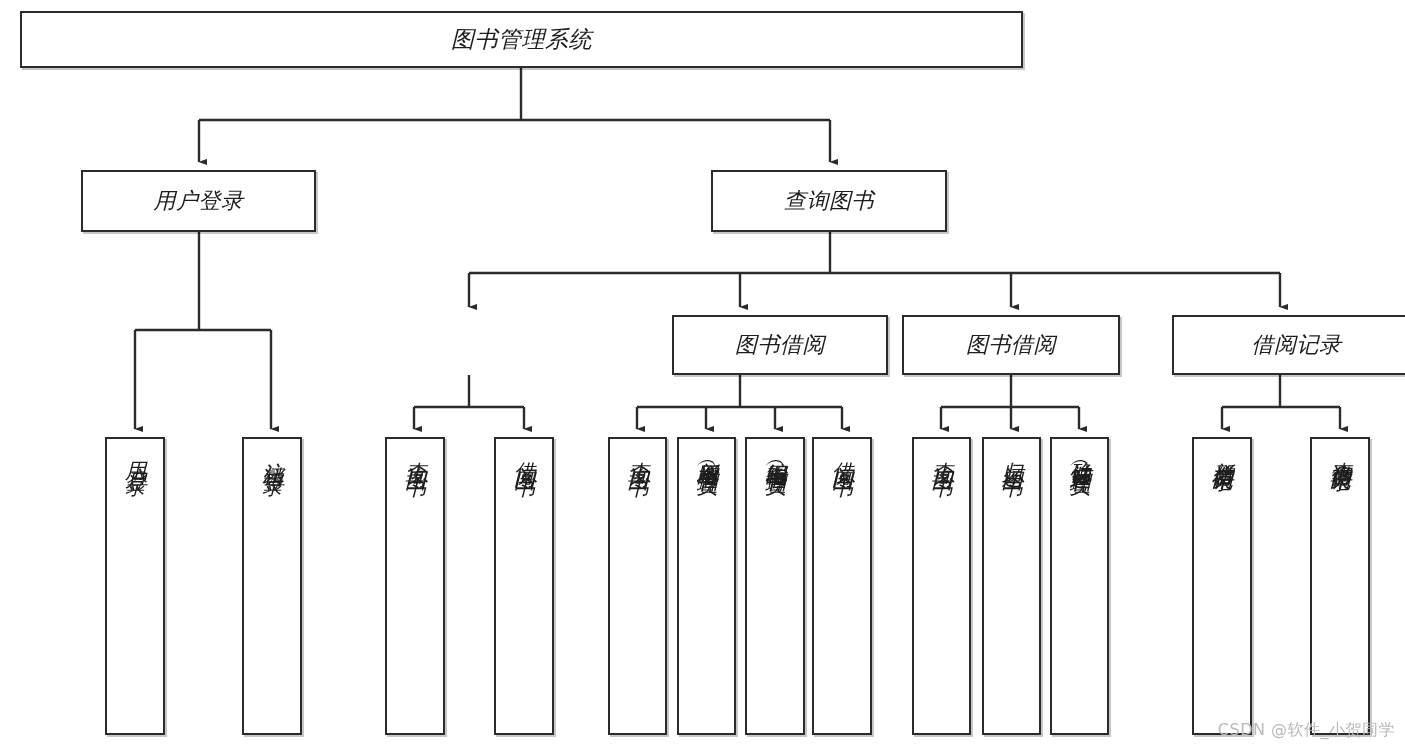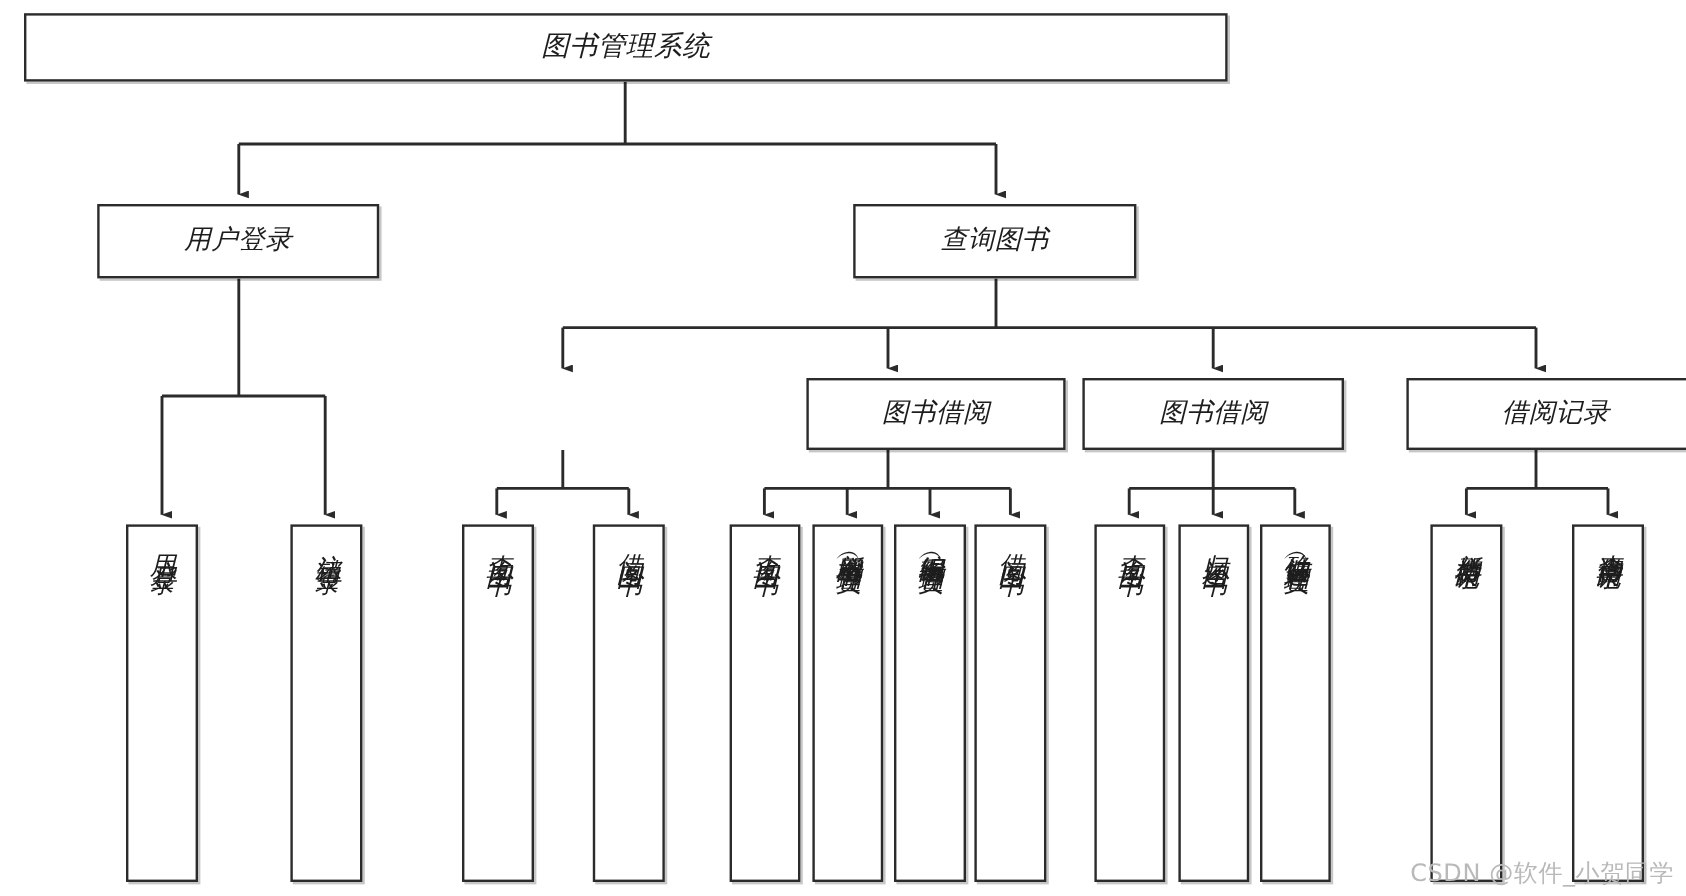--- a/index.html
+++ b/index.html
@@ -64,21 +64,21 @@
     letter-spacing: 5px;
     white-space: nowrap;
   }
   .node-leaf.leaf-tall-text .node-label {
     letter-spacing: 2px;
   }
   .watermark {
     position: absolute;
     right: 10px;
     bottom: 6px;
-    font-size: 20px;
+    font-size: 16px;
     color: #b9b9b9;
     letter-spacing: 0.5px;
     z-index: 5;
     user-select: none;
     margin-top: 43px;
   }
 </style>
 </head>
 <body>
 

